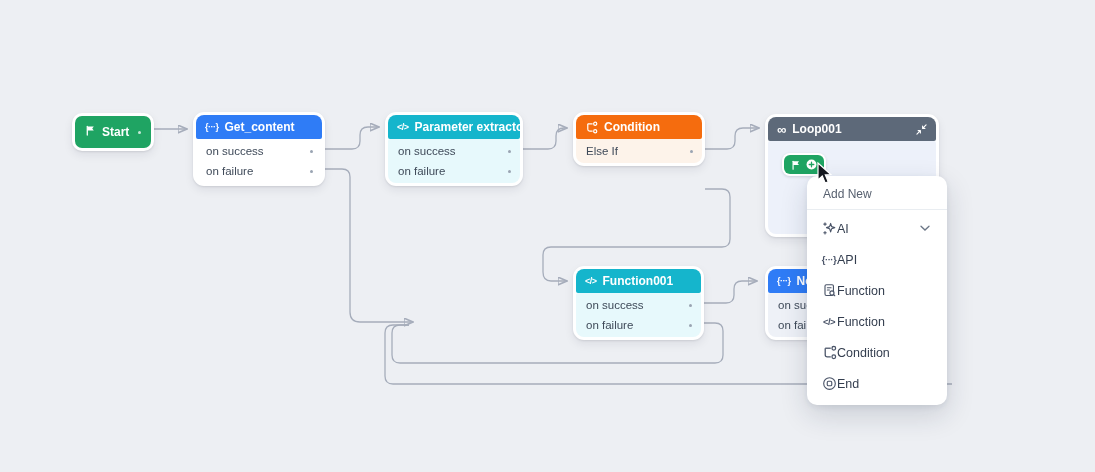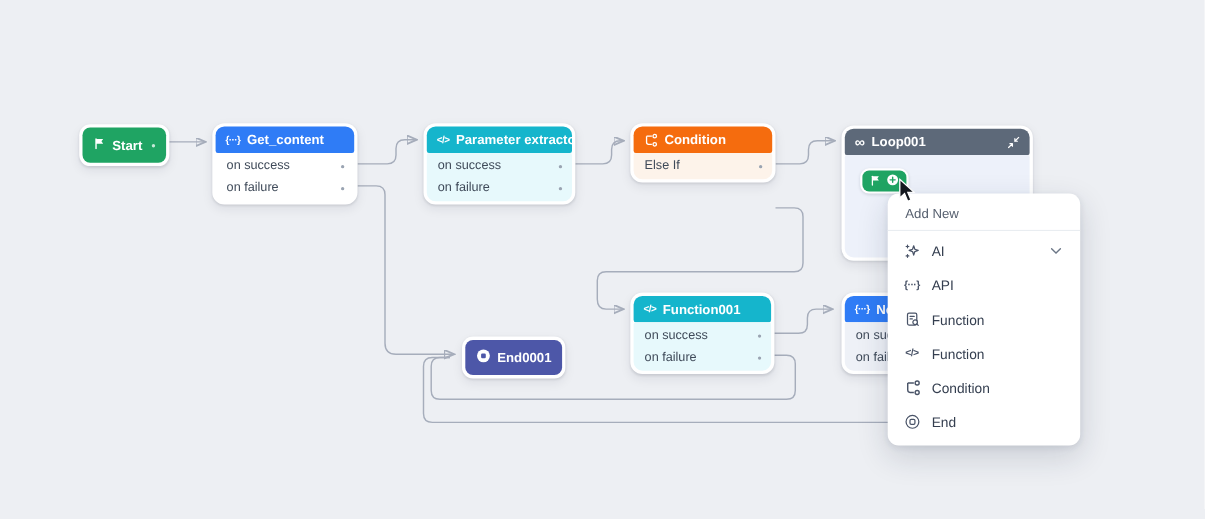--- a/index.html
+++ b/index.html
@@ -30,25 +30,25 @@
   .pill{display:flex;align-items:center;gap:6px;height:25px;padding:16px 10px;border-radius:7px;
         color:#fff;font-size:12px;font-weight:700;white-space:nowrap}
   .pill .dot{width:3px;height:3px;border-radius:50%;background:rgba(255,255,255,.75);margin-left:3px}
 
   .loop-body{position:relative;height:93px}
   .loop-port{position:absolute;right:10px;width:3px;height:3px;border-radius:50%;background:var(--port)}
   .loop-add{position:absolute;left:14px;top:12px;background:#fff;border-radius:8px;padding:2px;
         box-shadow:0 1px 3px rgba(20,30,50,.15)}
   .loop-add-inner{display:flex;align-items:center;gap:5px;height:19px;padding:0 7px;border-radius:6px;background:var(--green)}
 
-  .menu{position:absolute;left:807px;top:176px;width:175px;z-index:10;background:#fff;border-radius:10px;
+  .menu{position:absolute;left:807px;top:176px;width:140px;z-index:10;background:#fff;border-radius:10px;
         box-shadow:0 10px 28px rgba(25,35,60,.16),0 2px 6px rgba(25,35,60,.08);padding-bottom:6px}
   .menu-title{padding:11px 16px 8px;font-size:12px;color:#57606f}
   .menu-div{height:1px;background:#e9edf1;margin:0 0 3px 0}
-  .menu-item{display:flex;align-items:center;gap:10px;height:31px;padding:0 14px;font-size:12.5px;
+  .menu-item{display:flex;align-items:center;height:31px;padding:0 14px;font-size:12.5px;
         color:var(--menu_text);cursor:default}
   .menu-item .mi-icon{display:inline-flex;width:16px;justify-content:center;flex:0 0 auto}
   .menu-item .mi-label{flex:1 1 auto}
   .cursor{position:absolute;left:816px;top:162px;z-index:12}
 </style>
 </head>
 <body>
 
 <div class="canvas">
 
@@ -196,31 +196,20 @@
         <span>on success</span>
           <i class="port"></i>
       </div>
       <div class="row">
         <span>on failure</span>
           <i class="port"></i>
       </div>
     </div>
   </div>
 
-  <div class="pill-node" style="left:420px;top:306px">
-    <div class="pill" style="background:var(--indigo)">
-      <span class="hicon">
-        <svg width="13" height="13" viewBox="0 0 14 14">
-            <circle cx="7" cy="7" r="6.3" fill="#fff"></circle>
-            <rect x="4.7" y="4.7" width="4.6" height="4.6" rx="1.2" fill="#4d57a8"></rect>
-          </svg>
-      </span>
-      <span>End0001</span>
-    </div>
-  </div>
 
   <div class="menu">
     <div class="menu-title">Add New</div>
     <div class="menu-div"></div>
 
     <div class="menu-item">
       <span class="mi-icon">
         <svg width="15" height="15" viewBox="0 0 16 16" fill="none" stroke="#4a5468" stroke-width="1.2" stroke-linejoin="round">
             <path d="M9.2 2.6 L10.3 6 L13.6 7.1 L10.3 8.2 L9.2 11.6 L8.1 8.2 L4.8 7.1 L8.1 6 Z"></path>
             <path d="M3.2 2 v2.6 M1.9 3.3 h2.6" stroke-linecap="round"></path>

